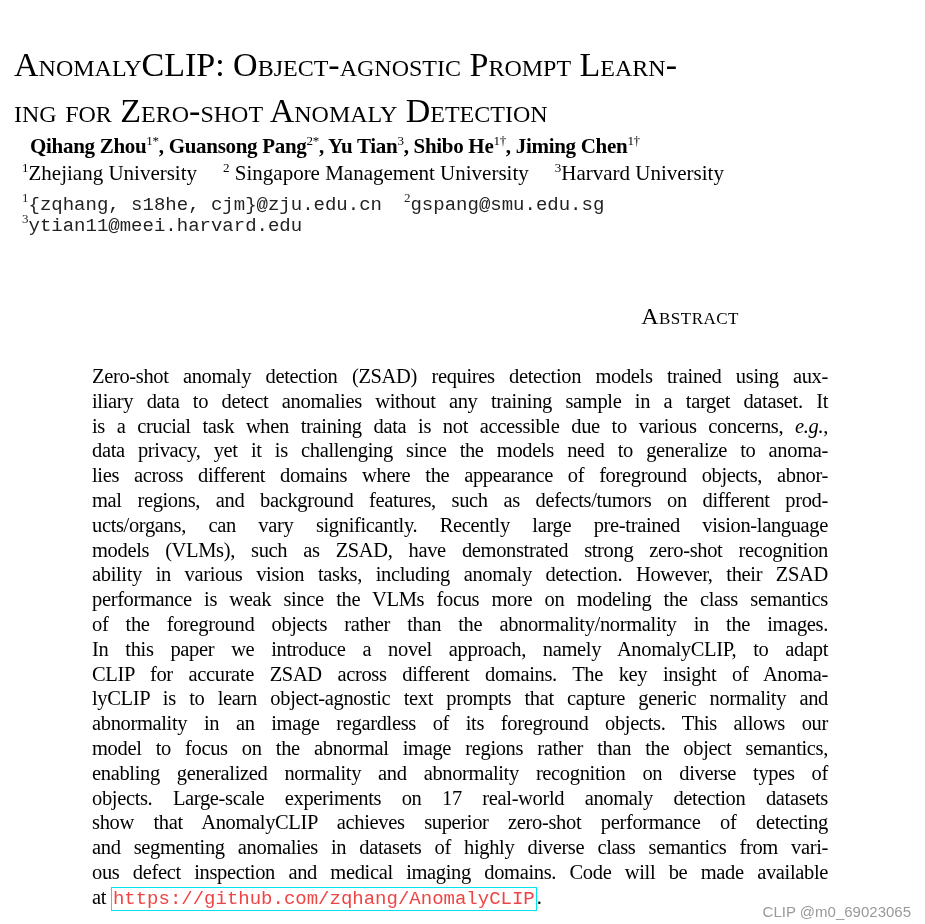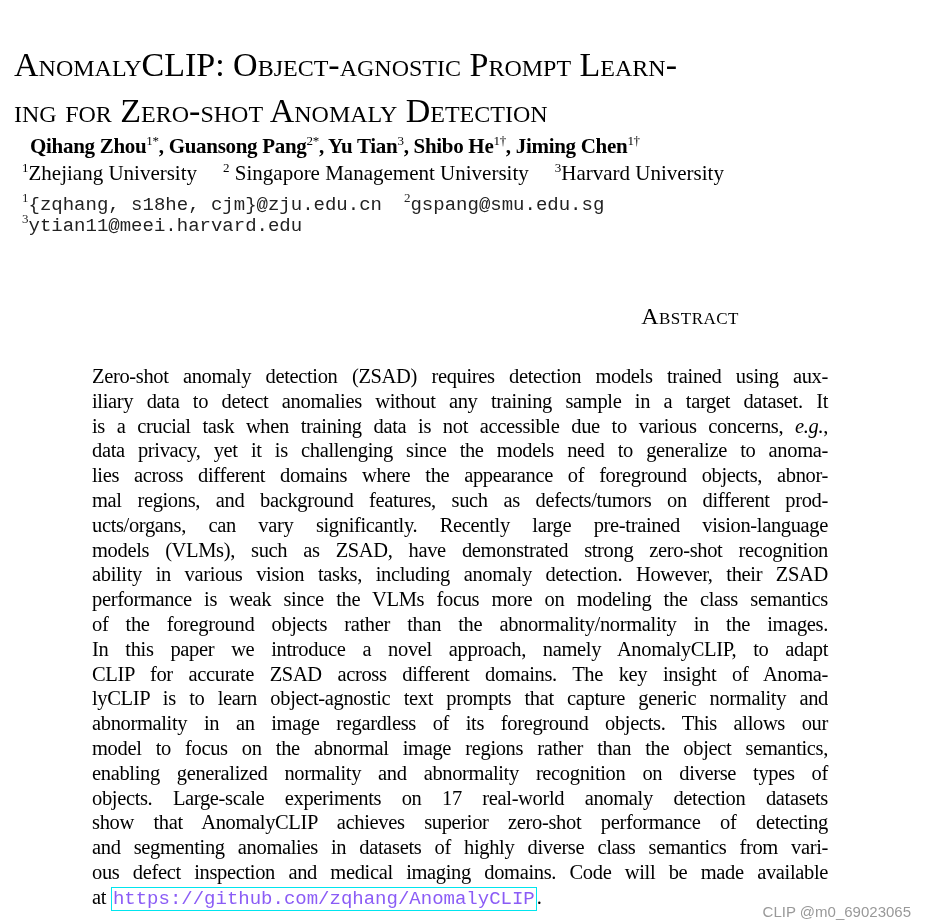--- a/index.html
+++ b/index.html
@@ -43,21 +43,21 @@
     }
     .abstract .ln {
       display: block; height: 24.8px; font-size: 20.5px; line-height: 24.8px;
       text-align: justify; text-align-last: justify; white-space: nowrap; overflow: visible;
       letter-spacing: -0.35px;
     }
     .abstract .ln.last { text-align-last: left; }
     .abstract em { font-style: italic; }
     .link {
       font-family: "Liberation Mono", "DejaVu Sans Mono", monospace; font-size: 19px;
-      border: 1px solid #00e5ee; padding: 0 1px; color: #8b5cf6; text-decoration: none;
+      border: 1px solid #00e5ee; padding: 0 1px; color: #ef4444; text-decoration: none;
       letter-spacing: 0;
     }
     .watermark {
       position: absolute; right: 14px; bottom: 4px;
       font-family: "Liberation Sans", "DejaVu Sans", sans-serif; font-size: 15px; color: #999;
     }
   </style>
 </head>
 <body>
 

